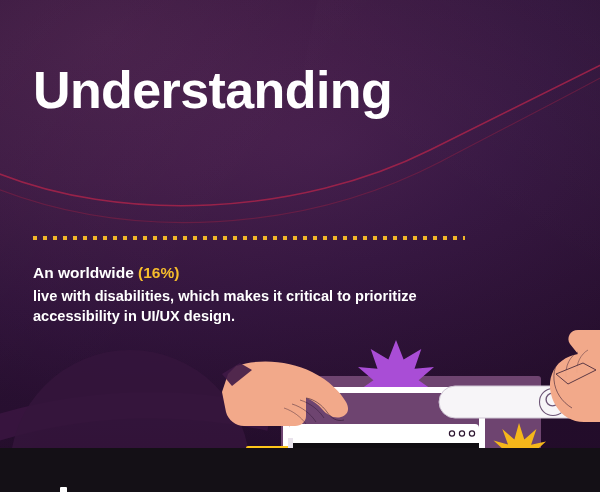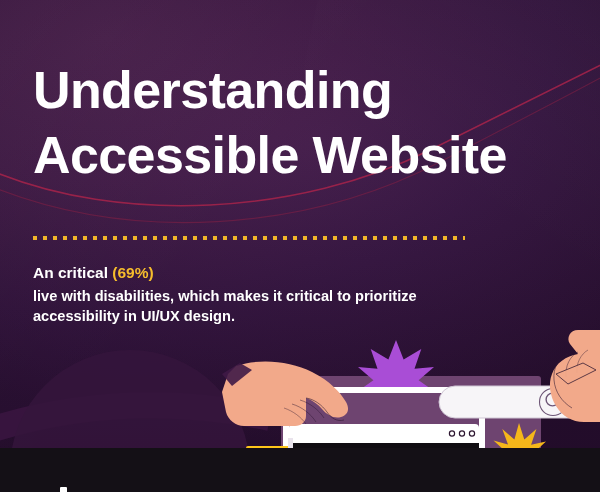--- a/index.html
+++ b/index.html
@@ -150,29 +150,28 @@
 
   <svg class="bg-curve" width="600" height="492" viewBox="0 0 600 492">
     <path d="M -10 170 C 120 225 300 215 430 150 C 510 110 570 80 615 58" fill="none" stroke="#a8234a" stroke-width="1.6" opacity="0.85"></path>
     <path d="M -10 186 C 130 243 305 232 440 162 C 520 120 575 92 615 70" fill="none" stroke="#8e1f44" stroke-width="1.1" opacity="0.5"></path>
     <path d="M -10 430 C 80 402 175 398 270 418" fill="none" stroke="#3a1540" stroke-width="26" opacity="0.9"></path>
     <circle cx="130" cy="470" r="120" fill="#35153c" opacity="0.85"></circle>
   </svg>
 
   <h1 class="headline">
     <span class="hl-line">Understanding</span>
-    <span class="hl-line">Accessible Website</span>
   </h1>
 
   <div class="dotted-rule"></div>
 
   <div class="stat-wrap">
     <div class="stat-lead">
-      <span>An critical</span>
-      <span class="pct">(69%)</span>
+      <span>An worldwide</span>
+      <span class="pct">(16%)</span>
     </div>
     <div class="stat-sub">
       <span>live with disabilities, which makes it critical to prioritize</span>
       <span>accessibility in UI/UX design.</span>
     </div>
   </div>
 
   <div class="illo">
     <svg width="600" height="162" viewBox="0 0 600 162">
       <defs>

